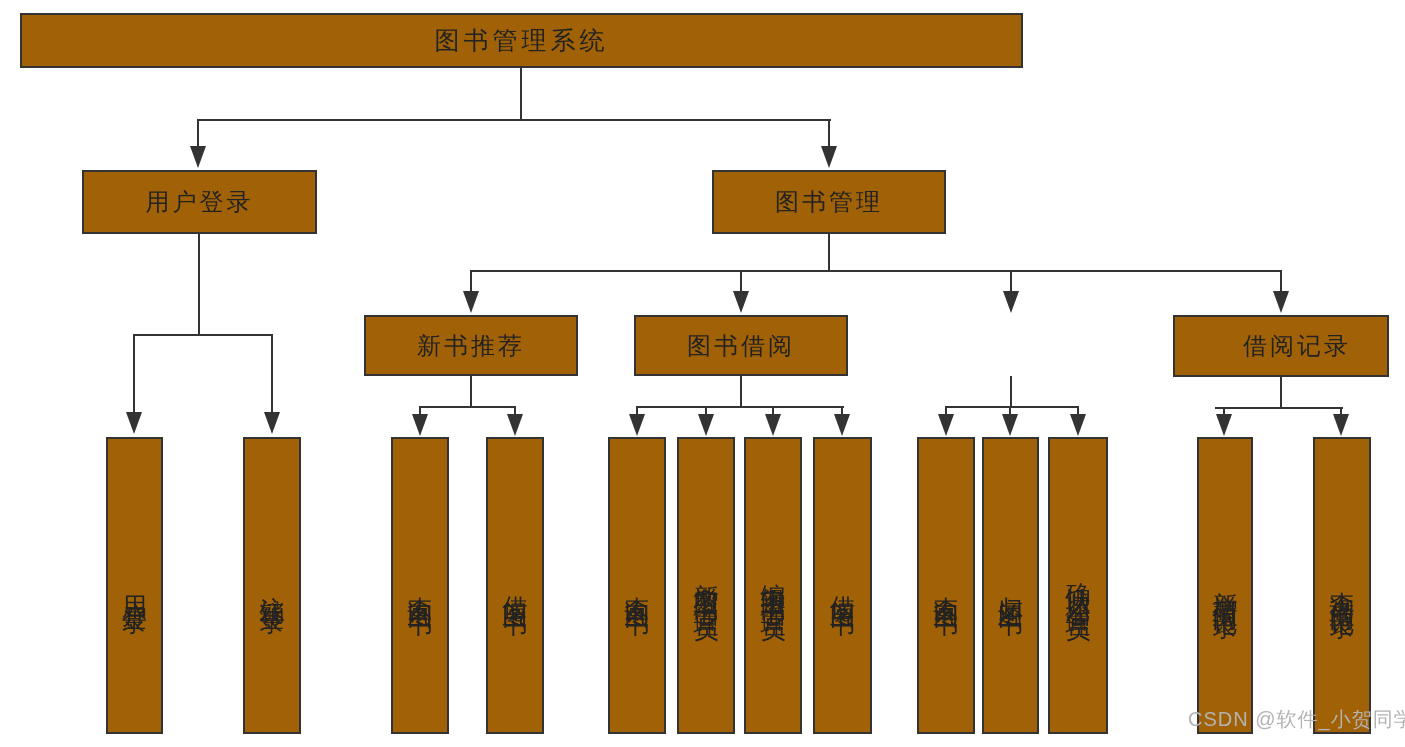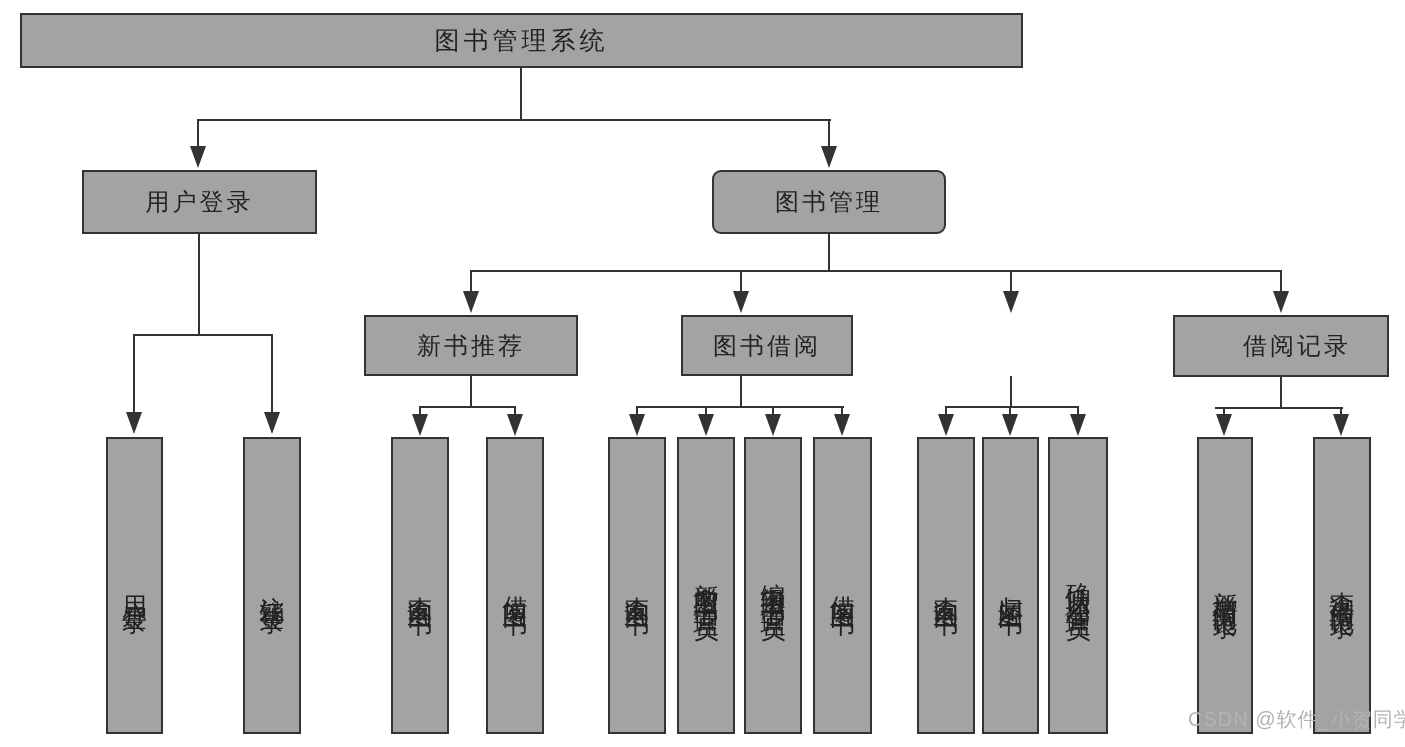--- a/index.html
+++ b/index.html
@@ -1,21 +1,21 @@
 <!DOCTYPE html>
 <html><head>
 <meta charset="utf-8">
 <style>
   html,body{margin:0;padding:0;background:#ffffff;}
   #stage{
     position:relative;width:1405px;height:747px;background:#ffffff;
     font-family:"Liberation Sans", sans-serif;overflow:hidden;
   }
   .box{
-    position:absolute;box-sizing:border-box;border:2px solid #333333;background:#a3a3a3;
+    position:absolute;box-sizing:border-box;border:2px solid #333333;background:#a16207;
     display:flex;align-items:center;justify-content:center;color:#222222;
   }
   .h-label{font-size:24px;letter-spacing:3px;white-space:nowrap;}
   .root-label{font-size:25px;letter-spacing:4px;}
   .v-label{
     writing-mode:vertical-rl;font-size:25px;letter-spacing:5px;line-height:1;
     white-space:nowrap;
   }
   .vline{position:absolute;width:2px;background:#333333;}
   .hline{position:absolute;height:2px;background:#333333;}
@@ -34,28 +34,28 @@
 
 <div id="stage">
 
   <div class="box" style="left:20px;top:13px;width:1003px;height:55px;">
     <span class="root-label">图书管理系统</span>
   </div>
 
   <div class="box" style="left:82px;top:170px;width:235px;height:64px;">
     <span class="h-label">用户登录</span>
   </div>
-  <div class="box" style="left:712px;top:170px;width:234px;height:64px;border-radius:9px;">
+  <div class="box" style="left:712px;top:170px;width:234px;height:64px;">
     <span class="h-label">图书管理</span>
   </div>
 
   <div class="box" style="left:364px;top:315px;width:214px;height:61px;align-items:center;">
     <span class="h-label">新书推荐</span>
   </div>
-  <div class="box" style="left:634px;top:315px;width:172px;height:61px;margin-left:47px;">
+  <div class="box" style="left:634px;top:315px;width:214px;height:61px;">
     <span class="h-label">图书借阅</span>
   </div>
   <div class="box" style="left:1173px;top:315px;width:216px;height:62px;padding-left:32px;">
     <span class="h-label">借阅记录</span>
   </div>
 
   <div class="box" style="left:106px;top:437px;width:57px;height:297px;">
     <span class="v-label">用户登录</span>
   </div>
   <div class="box" style="left:243px;top:437px;width:58px;height:297px;">

